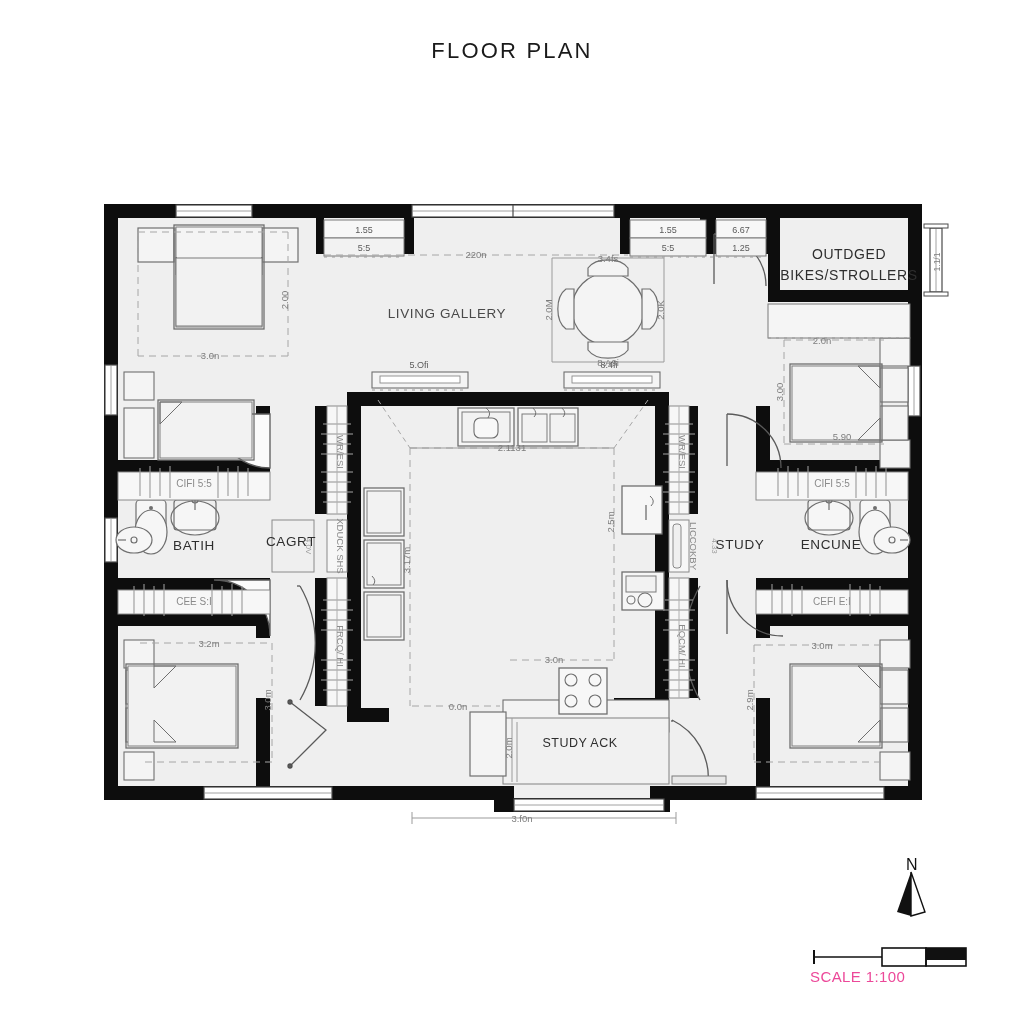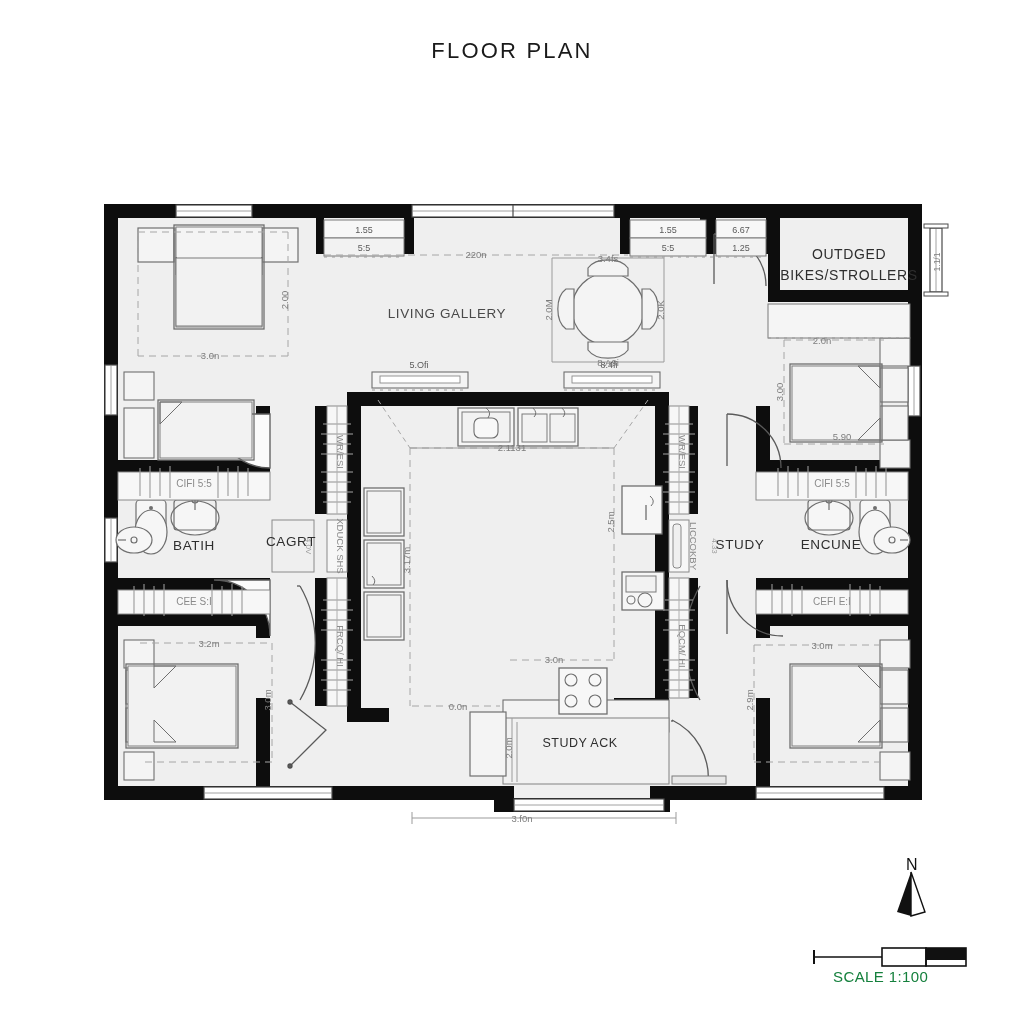--- a/index.html
+++ b/index.html
@@ -33,23 +33,22 @@
   svg.plan {
     position: absolute;
     top: 0;
     left: 0;
   }
   .scalecap {
     position: absolute;
     left: 810px;
     top: 968px;
     font-size: 15px;
-    color: #15803d;
+    color: #ec4899;
     letter-spacing: 0.4px;
-    margin-left: 23px;
   }
   .nlabel {
     position: absolute;
     left: 906px;
     top: 856px;
     font-size: 16px;
     color: #111;
   }
 </style>
 </head>

